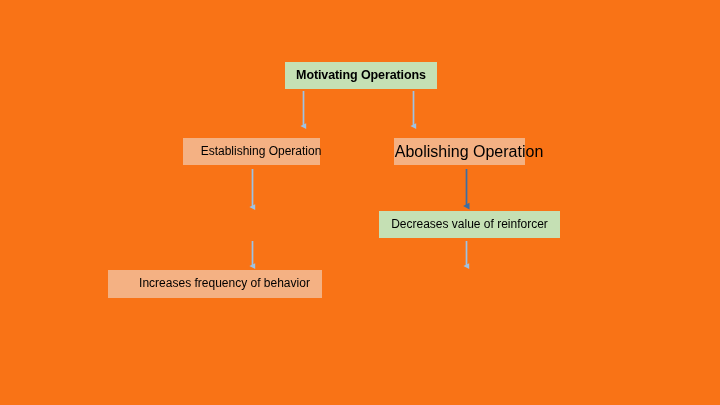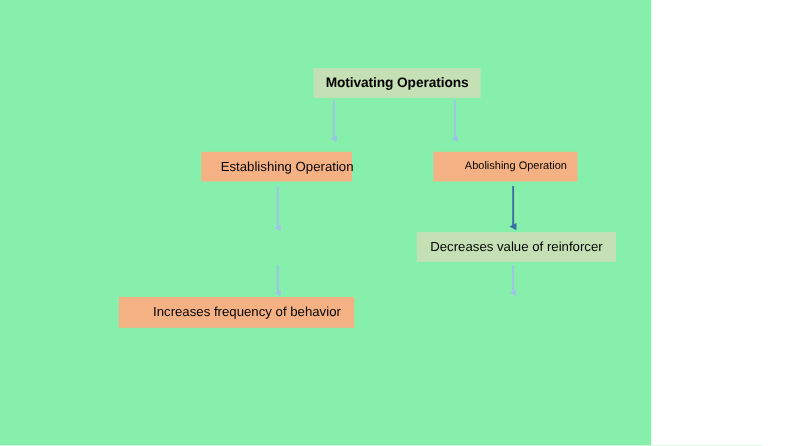--- a/index.html
+++ b/index.html
@@ -2,23 +2,23 @@
 <html><head>
 <meta charset="utf-8">
 <style>
   html, body {
     margin: 0;
     padding: 0;
     background: #ffffff;
   }
   #canvas {
     position: relative;
-    width: 592px;
+    width: 720px;
     height: 405px;
-    background: #86efac;
+    background: #f97316;
     overflow: hidden;
     font-family: "Liberation Sans", sans-serif;
   }
   .node {
     position: absolute;
     display: flex;
     align-items: center;
     justify-content: center;
     text-align: center;
     color: #000000;
@@ -35,21 +35,21 @@
     font-size: 12.5px; font-weight: bold;
     letter-spacing: -0.1px;
   }
   
   #node-establishing {
     left: 183px; top: 138px; width: 137px; height: 27px;
     font-size: 12px;
   }
   #node-abolishing {
     left: 394px; top: 138px; width: 131px; height: 27px;
-    font-size: 10px;
+    font-size: 16px;
   }
   
   #node-inc-value {
     left: 135px; top: 211px; width: 185px; height: 27px;
     font-size: 12px;
   }
   #node-dec-value {
     left: 379px; top: 211px; width: 181px; height: 27px;
     font-size: 12px;
   }

